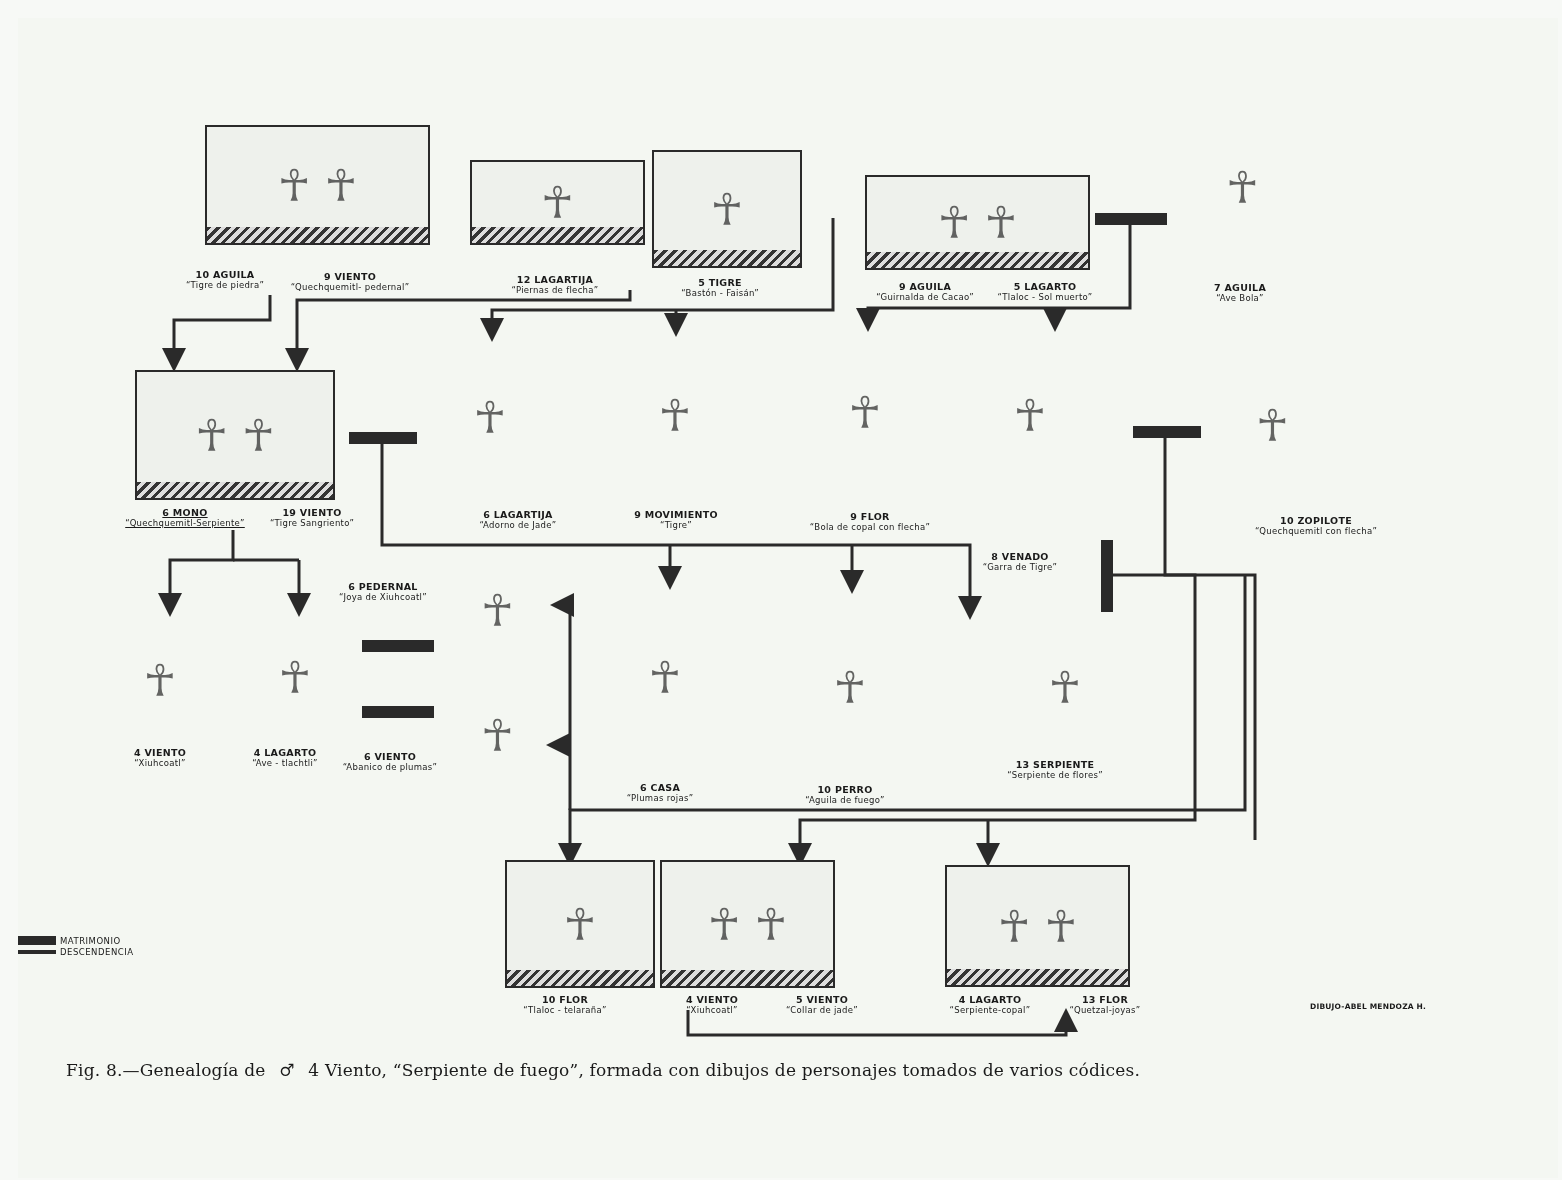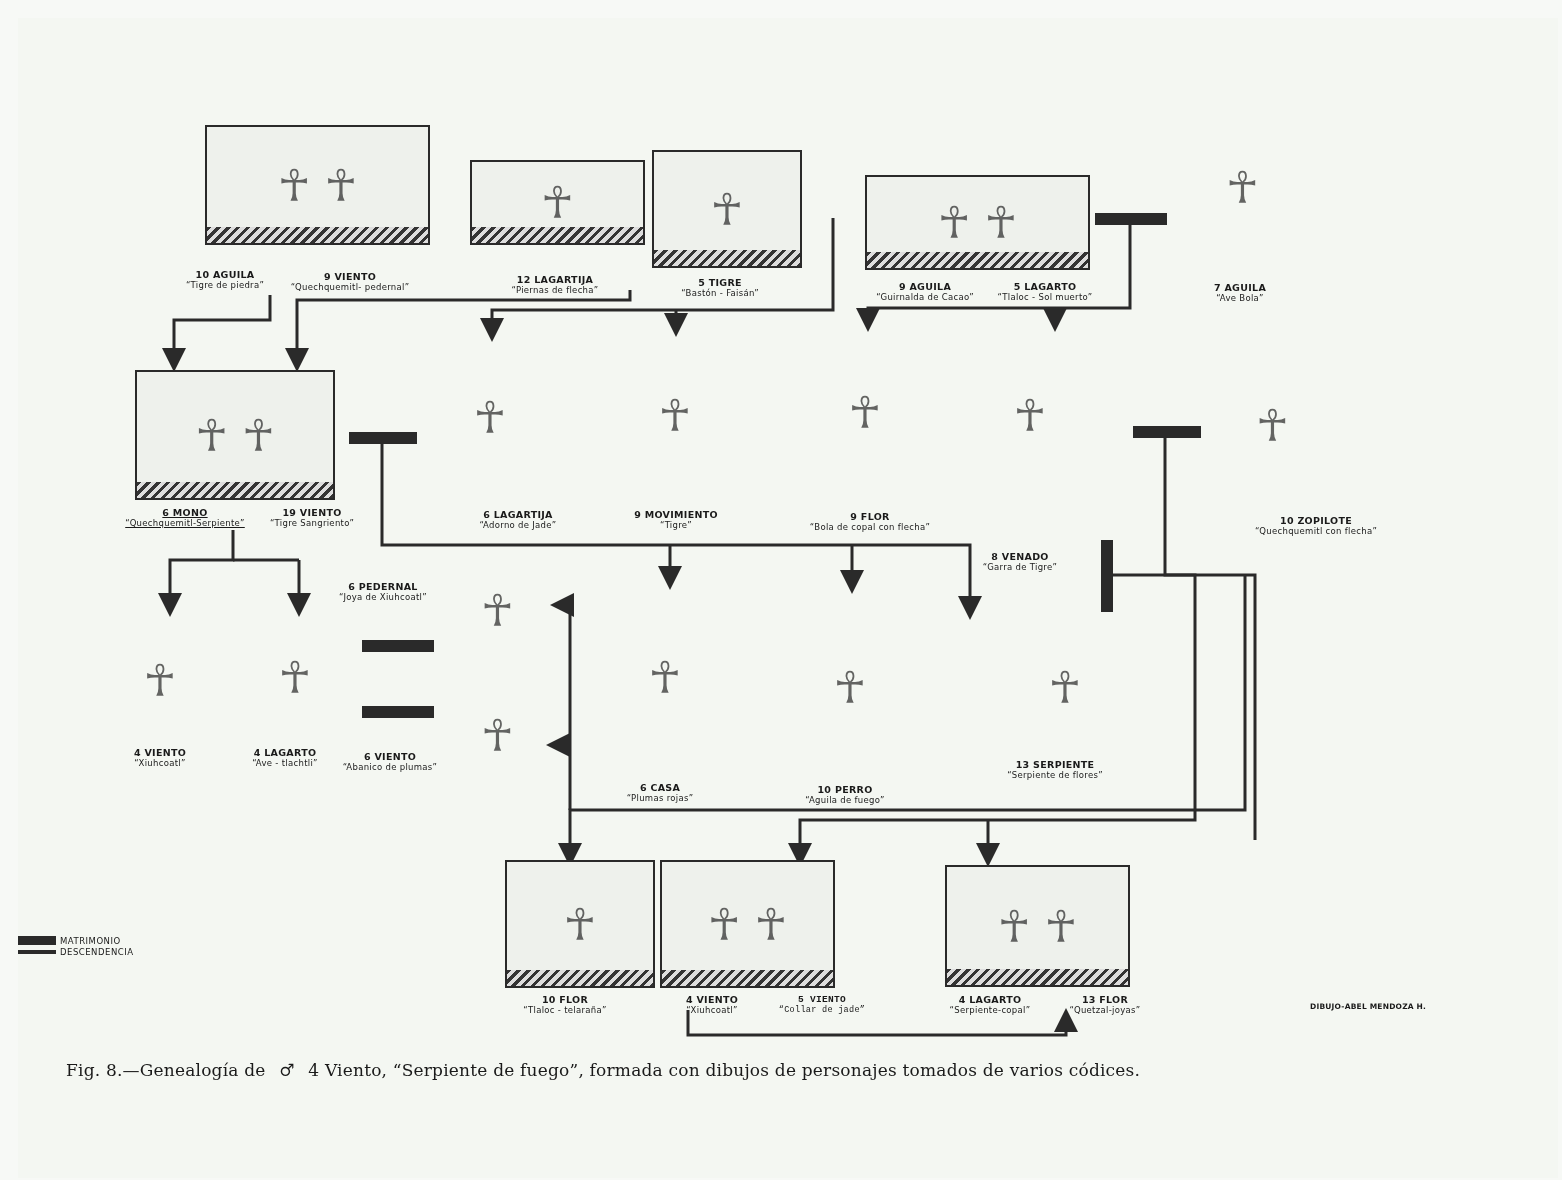--- a/index.html
+++ b/index.html
@@ -229,21 +229,21 @@
   </div>
 
 <div class="label" style="left:565px;top:995px;">
     <span class="nm">10 FLOR</span>
     <span class="ep">“Tlaloc - telaraña”</span>
   </div>
 <div class="label" style="left:712px;top:995px;">
     <span class="nm">4 VIENTO</span>
     <span class="ep">“Xiuhcoatl”</span>
   </div>
-<div class="label" style="left:822px;top:995px;font-family:Liberation Mono, monospace;">
+<div class="label" style="left:822px;top:995px;">
     <span class="nm">5 VIENTO</span>
     <span class="ep">“Collar de jade”</span>
   </div>
 <div class="label" style="left:990px;top:995px;">
     <span class="nm">4 LAGARTO</span>
     <span class="ep">“Serpiente-copal”</span>
   </div>
 <div class="label" style="left:1105px;top:995px;">
     <span class="nm">13 FLOR</span>
     <span class="ep">“Quetzal-joyas”</span>

